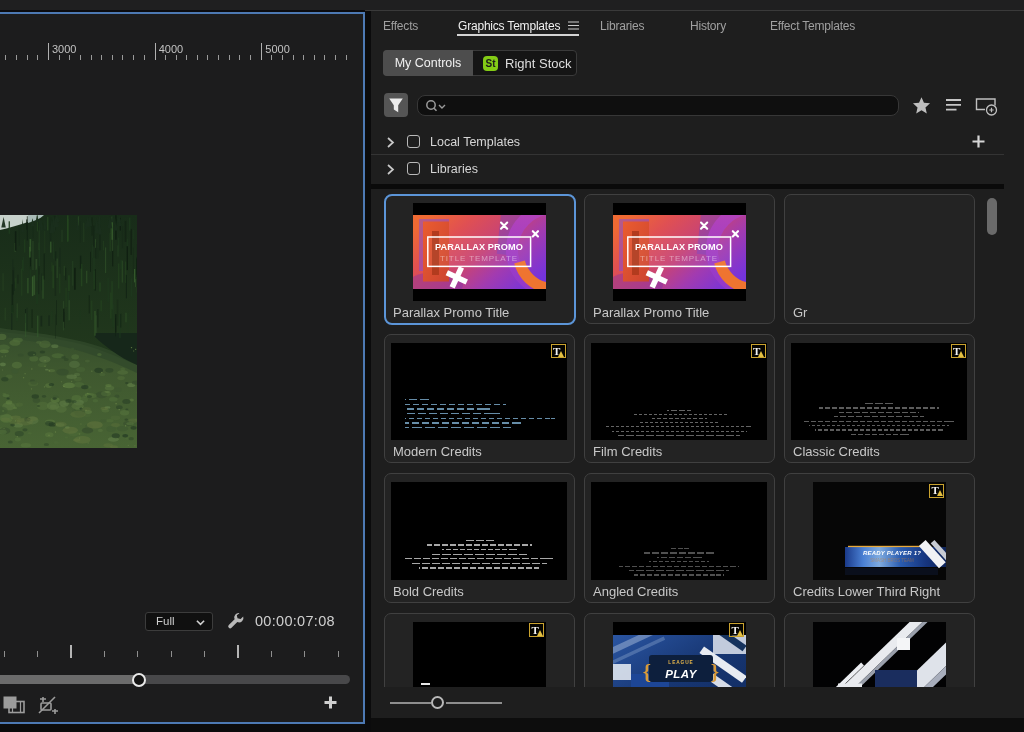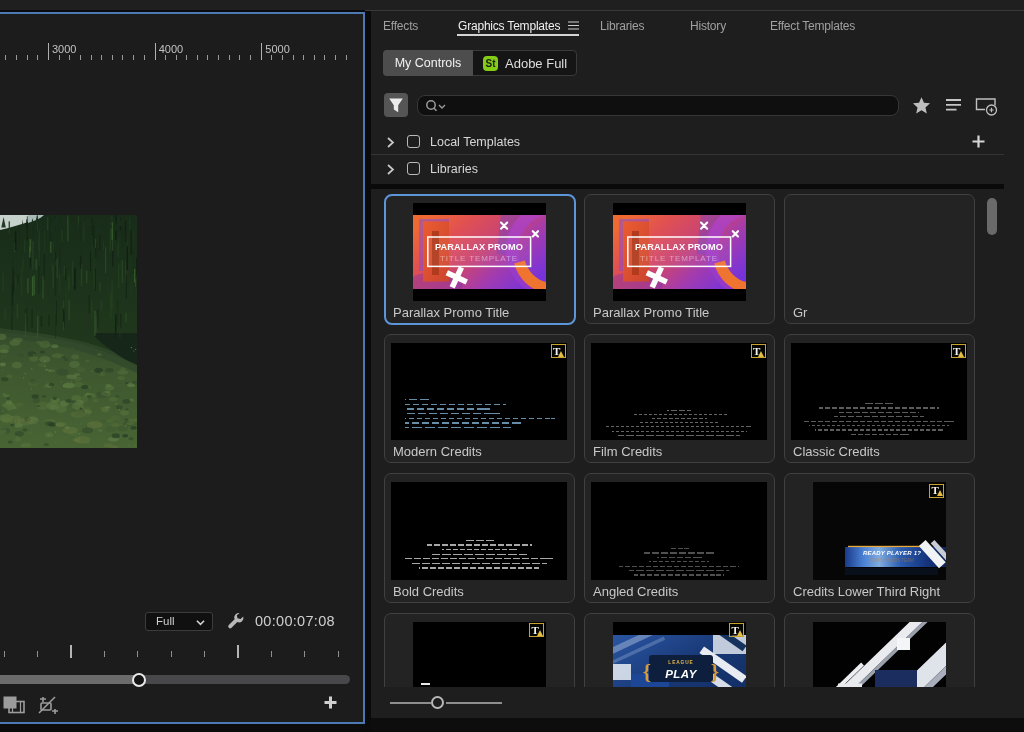--- a/index.html
+++ b/index.html
@@ -571,21 +571,21 @@
     <path d="M0 1 H11 M0 4.5 H11 M0 8 H11" stroke="#cccccc" stroke-width="1.2"></path>
   </svg>
   <div class="abs" id="tab-underline"></div>
   <div class="tab" style="left:600px;">Libraries</div>
   <div class="tab" style="left:690px;">History</div>
   <div class="tab" style="left:770px;">Effect Templates</div>
 
   <div class="abs" id="segwrap"></div>
   <div class="abs" id="seg1">My Controls</div>
   <div class="abs" id="stbadge">St</div>
-  <div class="abs" id="adstock">Adobe Full</div>
+  <div class="abs" id="adstock">Right Stock</div>
 
   <div class="abs" id="filterbtn">
     <svg width="24" height="24" viewBox="0 0 24 24">
         <path d="M5.2 5.5 H18.8 L14.2 12.2 V19.3 L9.8 16.6 V12.2 Z" fill="#ececec"></path>
       </svg>
   </div>
   <div class="abs" id="searchbox">
     <svg width="26" height="15" viewBox="0 0 26 15" style="position:absolute;left:7px;top:3px">
       <circle cx="6" cy="6" r="4.2" stroke="#9a9a9a" stroke-width="1.5" fill="none"></circle>
       <line x1="9" y1="9.2" x2="11.5" y2="11.8" stroke="#9a9a9a" stroke-width="1.5"></line>

